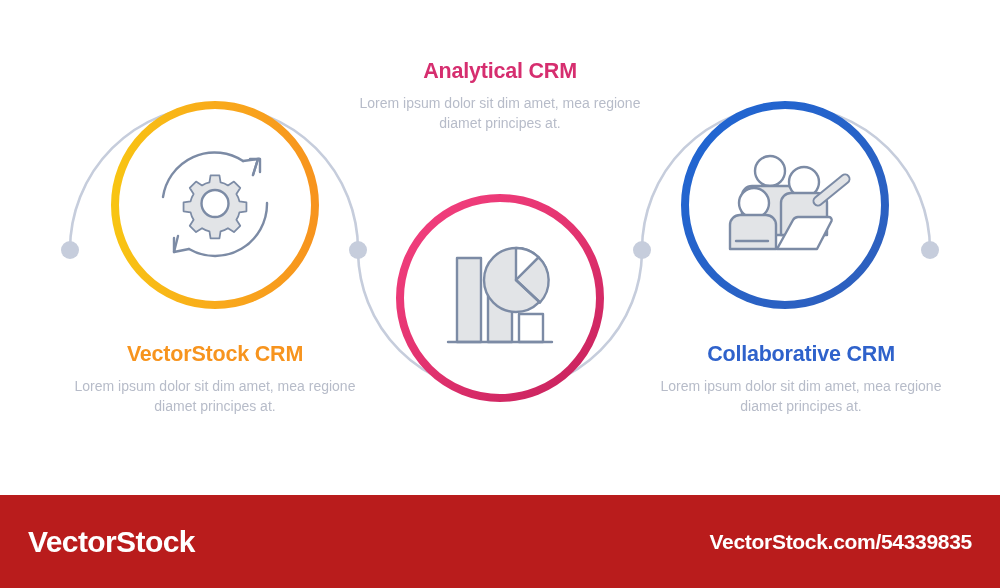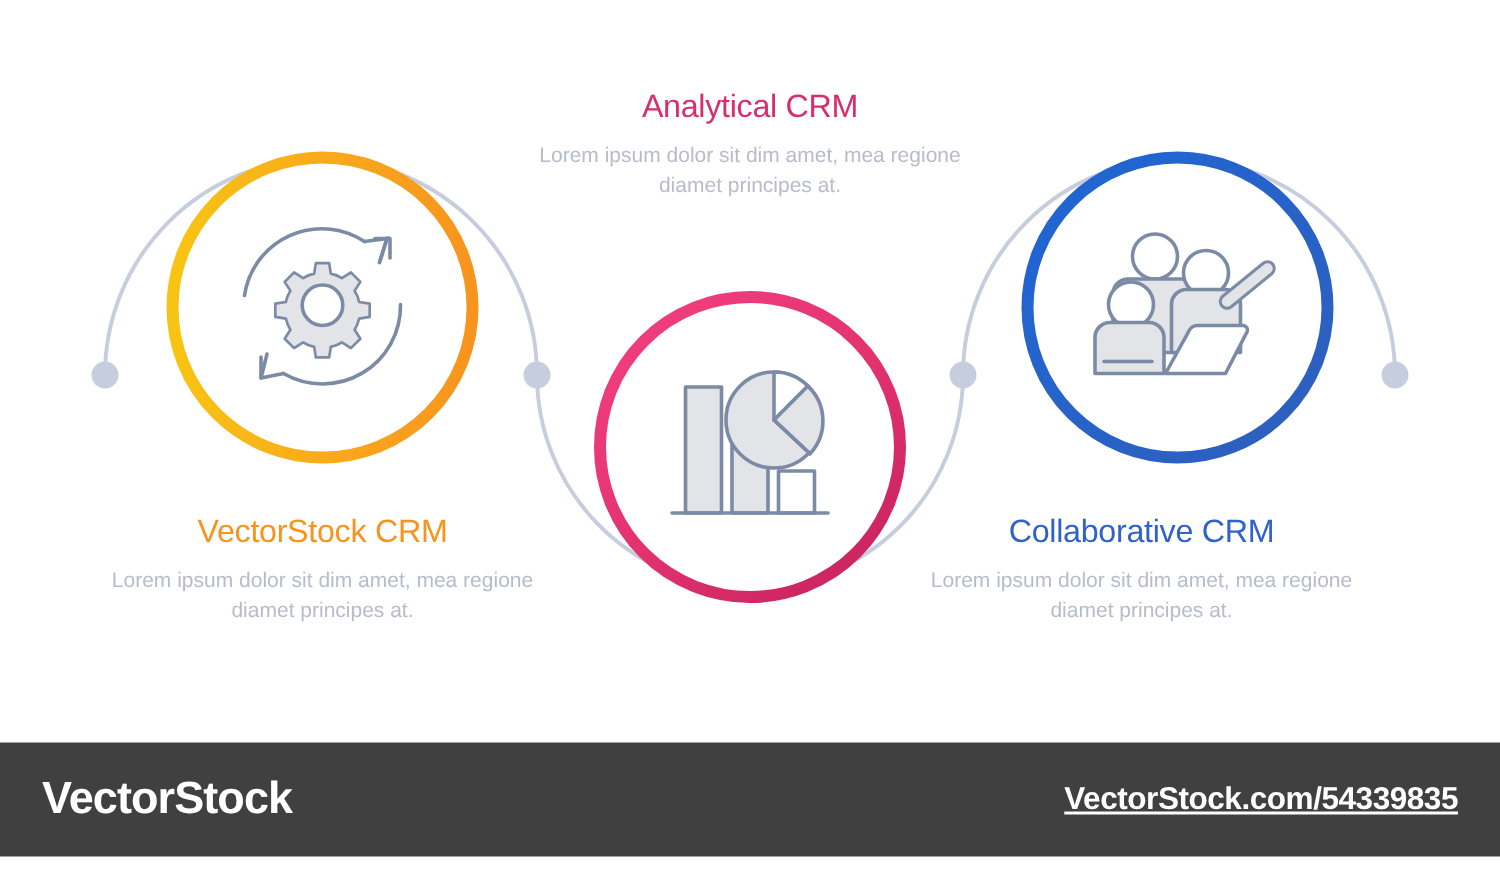--- a/index.html
+++ b/index.html
@@ -34,21 +34,21 @@
     top: 0;
   }
   
   .panel {
     position: absolute;
     text-align: center;
     width: 300px;
   }
   .panel-title {
     font-size: 21.5px;
-    font-weight: normal;
+    font-weight: bold;
     letter-spacing: -0.2px;
     margin: 0 0 9px 0;
     line-height: 1.1;
   }
   .panel-desc {
     font-size: 14px;
     line-height: 1.47;
     color: #b7bcc9;
     margin: 0;
     font-weight: normal;
@@ -59,33 +59,33 @@
   }
   #panel-analytical .panel-title { color: #d62e6f; }
 
   #panel-operational {
     left: 65px;
     top: 343px;
   }
   #panel-operational .panel-title { color: #f7941e; }
 
   #panel-collaborative {
-    left: 611px;
+    left: 651px;
     top: 343px;
   }
   #panel-collaborative .panel-title { color: #2f62cb; }
 
   
   #footer {
     position: absolute;
     left: 0;
     top: 495px;
     width: 1000px;
-    height: 76px;
-    background: #404040;
+    height: 93px;
+    background: #b91c1c;
   }
   #footer-logo {
     position: absolute;
     left: 28px;
     top: 50%;
     transform: translateY(-50%);
     color: #ffffff;
     font-size: 30px;
     font-weight: bold;
     letter-spacing: -0.6px;
@@ -94,21 +94,20 @@
   #footer-url {
     position: absolute;
     right: 28px;
     top: 50%;
     transform: translateY(-50%);
     color: #ffffff;
     font-size: 21px;
     font-weight: bold;
     letter-spacing: -0.3px;
     font-family: "Liberation Sans", sans-serif;
-    text-decoration: underline;
   }
 </style>
 </head>
 <body>
 
 <div id="stage">
 
   <div id="infographic">
 
     <svg id="art" width="1000" height="495" viewBox="0 0 1000 495">

